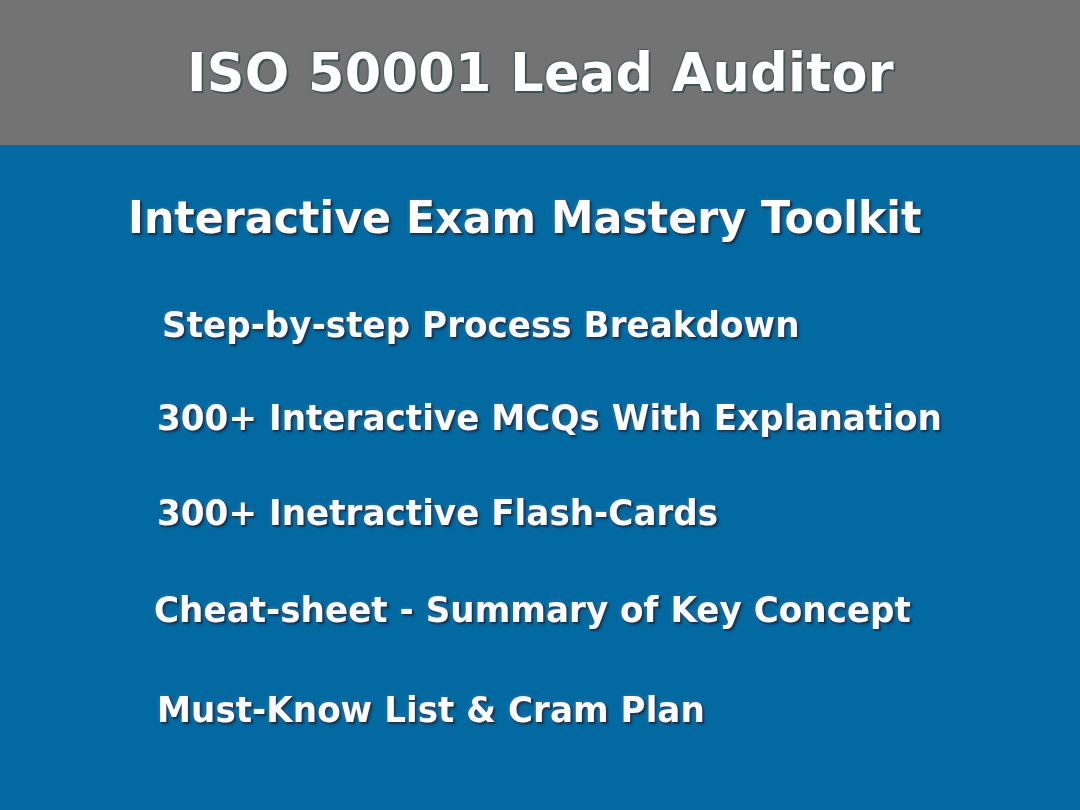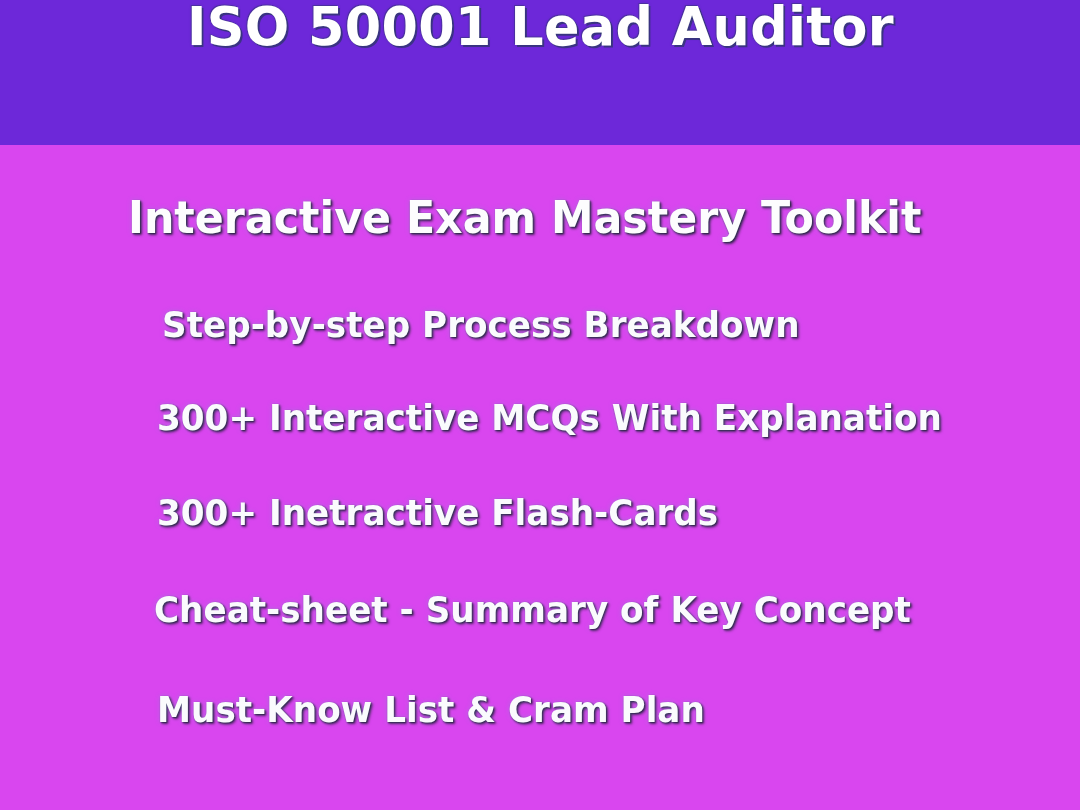--- a/index.html
+++ b/index.html
@@ -31,23 +31,23 @@
     height: 665px;
     background: #1d1d1d;
   }
 
   .header-band {
     position: absolute;
     left: 0;
     top: 0;
     width: 1080px;
     height: 145px;
-    background: #6d28d9;
+    background: #737373;
     display: flex;
-    align-items: flex-start;
+    align-items: center;
     justify-content: center;
   }
 
   .header-title {
     font-family: "DejaVu Sans", sans-serif;
     font-weight: bold;
     font-size: 54px;
     line-height: 1;
     color: #FFFFFF;
     letter-spacing: 0.3px;
@@ -59,21 +59,21 @@
       -1px -1px 0 rgba(22,60,70,0.30),
       0 0 3px rgba(20,70,62,0.35);
   }
 
   .body-area {
     position: absolute;
     left: 0;
     top: 145px;
     width: 1080px;
     height: 665px;
-    background: #d946ef;
+    background: #0369a1;
   }
 
   .toolkit-title {
     position: absolute;
     left: 128px;
     top: 50px;
     font-family: "DejaVu Sans", sans-serif;
     font-weight: bold;
     font-size: 45px;
     line-height: 1;

